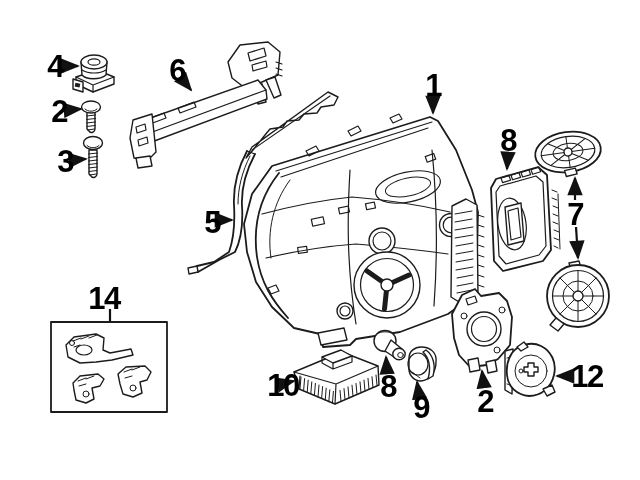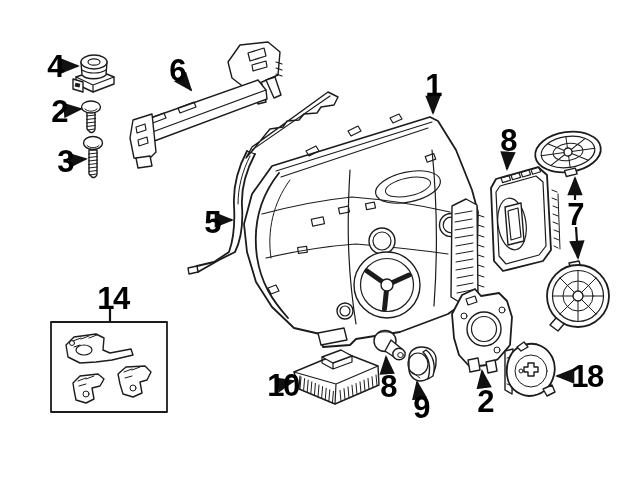--- a/index.html
+++ b/index.html
@@ -9,21 +9,21 @@
   .callout{position:absolute;transform:translate(-50%,-50%);
            font:700 31px "Liberation Sans",sans-serif;color:#000;
            letter-spacing:-1.5px;line-height:1;user-select:none;}
   
   .lb1{left:433px;top:85px}   .lb2{left:59px;top:111px}
   .lb3{left:65px;top:161px}   .lb4{left:55px;top:66px}
   .lb5{left:212px;top:222px}  .lb6{left:177px;top:70px}
   .lb7{left:575px;top:214px}  .lb8{left:388px;top:386px}
   .lb9{left:421px;top:407px}  .lb10{left:283px;top:385px}
   .lb11{left:508px;top:140px} .lb12{left:587px;top:376px}
-  .lb13{left:485px;top:401px} .lb14{left:113px;top:298px}
+  .lb13{left:485px;top:401px} .lb14{left:104px;top:298px}
   
   .pt{fill:#ffffff;stroke:#1c1c1c;stroke-width:1.4;stroke-linejoin:round;stroke-linecap:round;}
   .ln{fill:none;stroke:#1c1c1c;stroke-width:1.2;stroke-linejoin:round;stroke-linecap:round;}
   .thk{stroke-width:1.8;}
   .thin{stroke-width:1;}
   .arrow{stroke:#111;stroke-width:2.2;fill:none;}
 </style>
 </head>
 <body>
 
@@ -238,16 +238,16 @@
   <div class="callout lb2">2</div>
   <div class="callout lb3">3</div>
   <div class="callout lb4">4</div>
   <div class="callout lb5">5</div>
   <div class="callout lb6">6</div>
   <div class="callout lb7">7</div>
   <div class="callout lb8">8</div>
   <div class="callout lb9">9</div>
   <div class="callout lb10">10</div>
   <div class="callout lb11">8</div>
-  <div class="callout lb12">18</div>
+  <div class="callout lb12">12</div>
   <div class="callout lb13">2</div>
   <div class="callout lb14">14</div>
 </div>
 
 </body></html>

